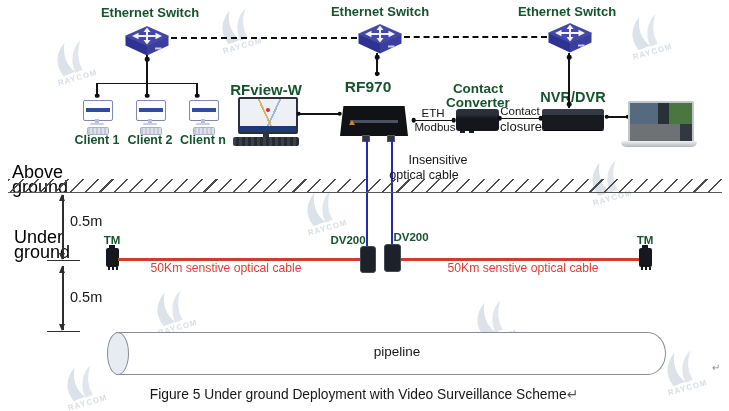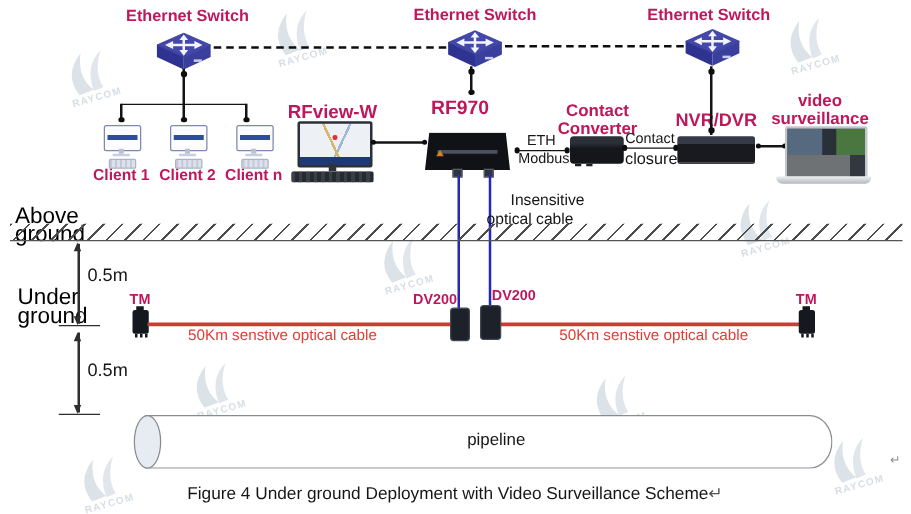--- a/index.html
+++ b/index.html
@@ -1,20 +1,20 @@
 <!DOCTYPE html>
 <html><head>
 <meta charset="utf-8">
 <style>
   html,body{margin:0;padding:0;background:#fff;}
   #stage{position:relative;width:729px;height:411px;background:#ffffff;overflow:hidden;
          font-family:"Liberation Sans",sans-serif;}
   
   .abs{position:absolute;}
-  .t{position:absolute;color:#be185d;font-weight:bold;transform:translateX(-50%);
+  .t{position:absolute;color:#14532d;font-weight:bold;transform:translateX(-50%);
      white-space:nowrap;text-align:center;line-height:1.05;}
   .k{position:absolute;color:#161616;transform:translateX(-50%);white-space:nowrap;text-align:center;}
   .kl{position:absolute;color:#000000;white-space:nowrap;line-height:15px;font-size:18px;margin-top:30px;}
   .hl{position:absolute;height:1.5px;background:#141414;}
   .vl{position:absolute;width:1.5px;background:#141414;}
   .dot{position:absolute;width:4.6px;height:4.6px;border-radius:50%;background:#0d0d0d;
        transform:translate(-50%,-50%);}
   .dash{position:absolute;border-top:2.6px dashed #0d0d0d;height:0;}
   .tri{position:absolute;width:0;height:0;}
   
@@ -246,24 +246,20 @@
   <div class="t fg" style="left:573px;top:90px;font-size:14.5px;">NVR/DVR</div>
   <div class="nvr fg"></div>
   <div class="vl fg" style="left:568.4px;top:53px;height:55px;"></div>
   <div class="dot fg" style="left:569px;top:57px;"></div>
   <div class="dot fg" style="left:569px;top:104px;"></div>
 
   <div class="hl fg" style="left:605px;top:116px;width:24px;"></div>
   <div class="dot fg" style="left:606.5px;top:116.8px;"></div>
   <div class="dot fg" style="left:627.5px;top:116.8px;"></div>
 
-  <div class="t fg" style="left:656px;top:74px;font-size:13.5px;">
-    <span style="display:block;">video</span>
-    <span style="display:block;">surveillance</span>
-  </div>
   <div class="lap fg">
     <div class="abs" style="left:0;top:0;width:45%;height:52%;background:#55697f;"></div>
     <div class="abs" style="left:45%;top:0;width:18%;height:52%;background:#2a3038;"></div>
     <div class="abs" style="left:63%;top:0;width:37%;height:52%;background:#4a7740;"></div>
     <div class="abs" style="left:0;top:52%;width:100%;height:48%;background:#6e7274;"></div>
     <div class="abs" style="left:80%;top:52%;width:20%;height:48%;background:#32383f;"></div>
   </div>
   <div class="lapbase fg"></div>
 
   <div class="k fg" style="left:424px;top:153px;font-size:12.5px;line-height:15px;">
@@ -314,16 +310,16 @@
   <div class="pin3 fg" style="left:640.5px;top:266.5px;"></div>
   <div class="pin3 fg" style="left:644.5px;top:266.5px;"></div>
   <div class="pin3 fg" style="left:648.5px;top:266.5px;"></div>
 
   <div class="pipebody fg"></div>
   <div class="pipecap fg"></div>
   <div class="k fg" style="left:397px;top:344px;font-size:13.5px;">pipeline</div>
   <div class="abs fg" style="left:712px;top:362px;font-size:10px;color:#8a8f96;">↵</div>
 
   <div class="k fg" style="left:364px;top:386px;font-size:13.8px;">
-    <span>Figure 4 Under ground Deployment with Video Surveillance Scheme</span><span style="color:#555;">↵</span>
+    <span>Figure 5 Under ground Deployment with Video Surveillance Scheme</span><span style="color:#555;">↵</span>
   </div>
 
 </div>
 
 </body></html>

